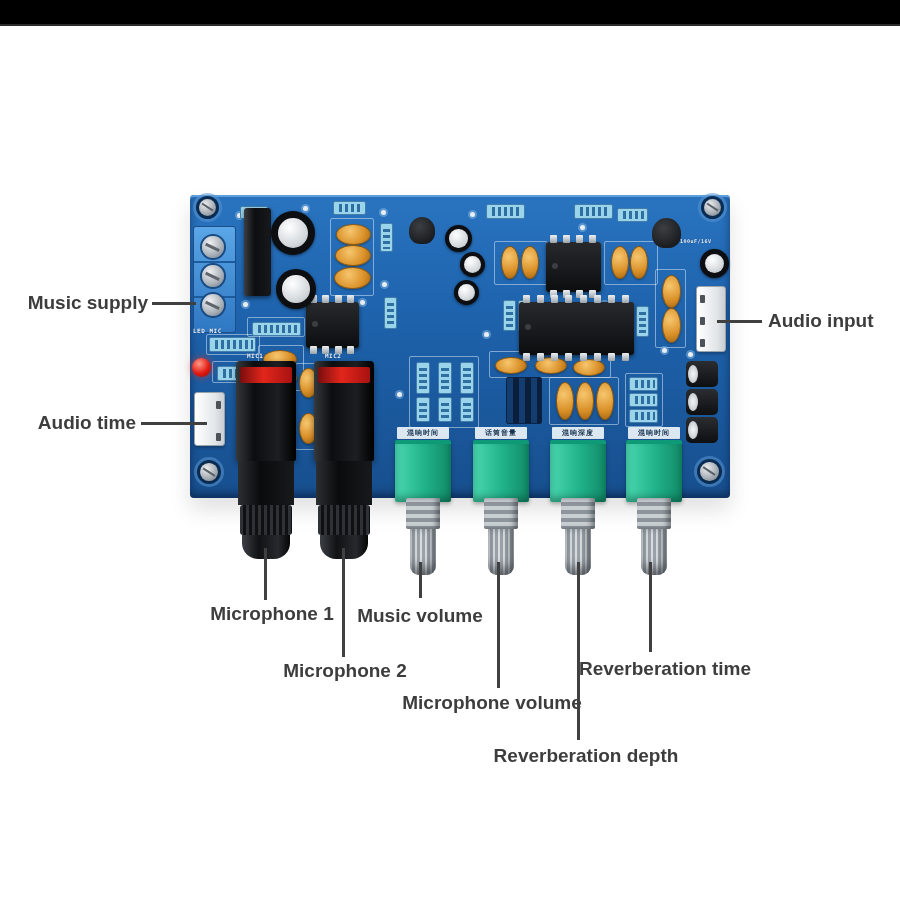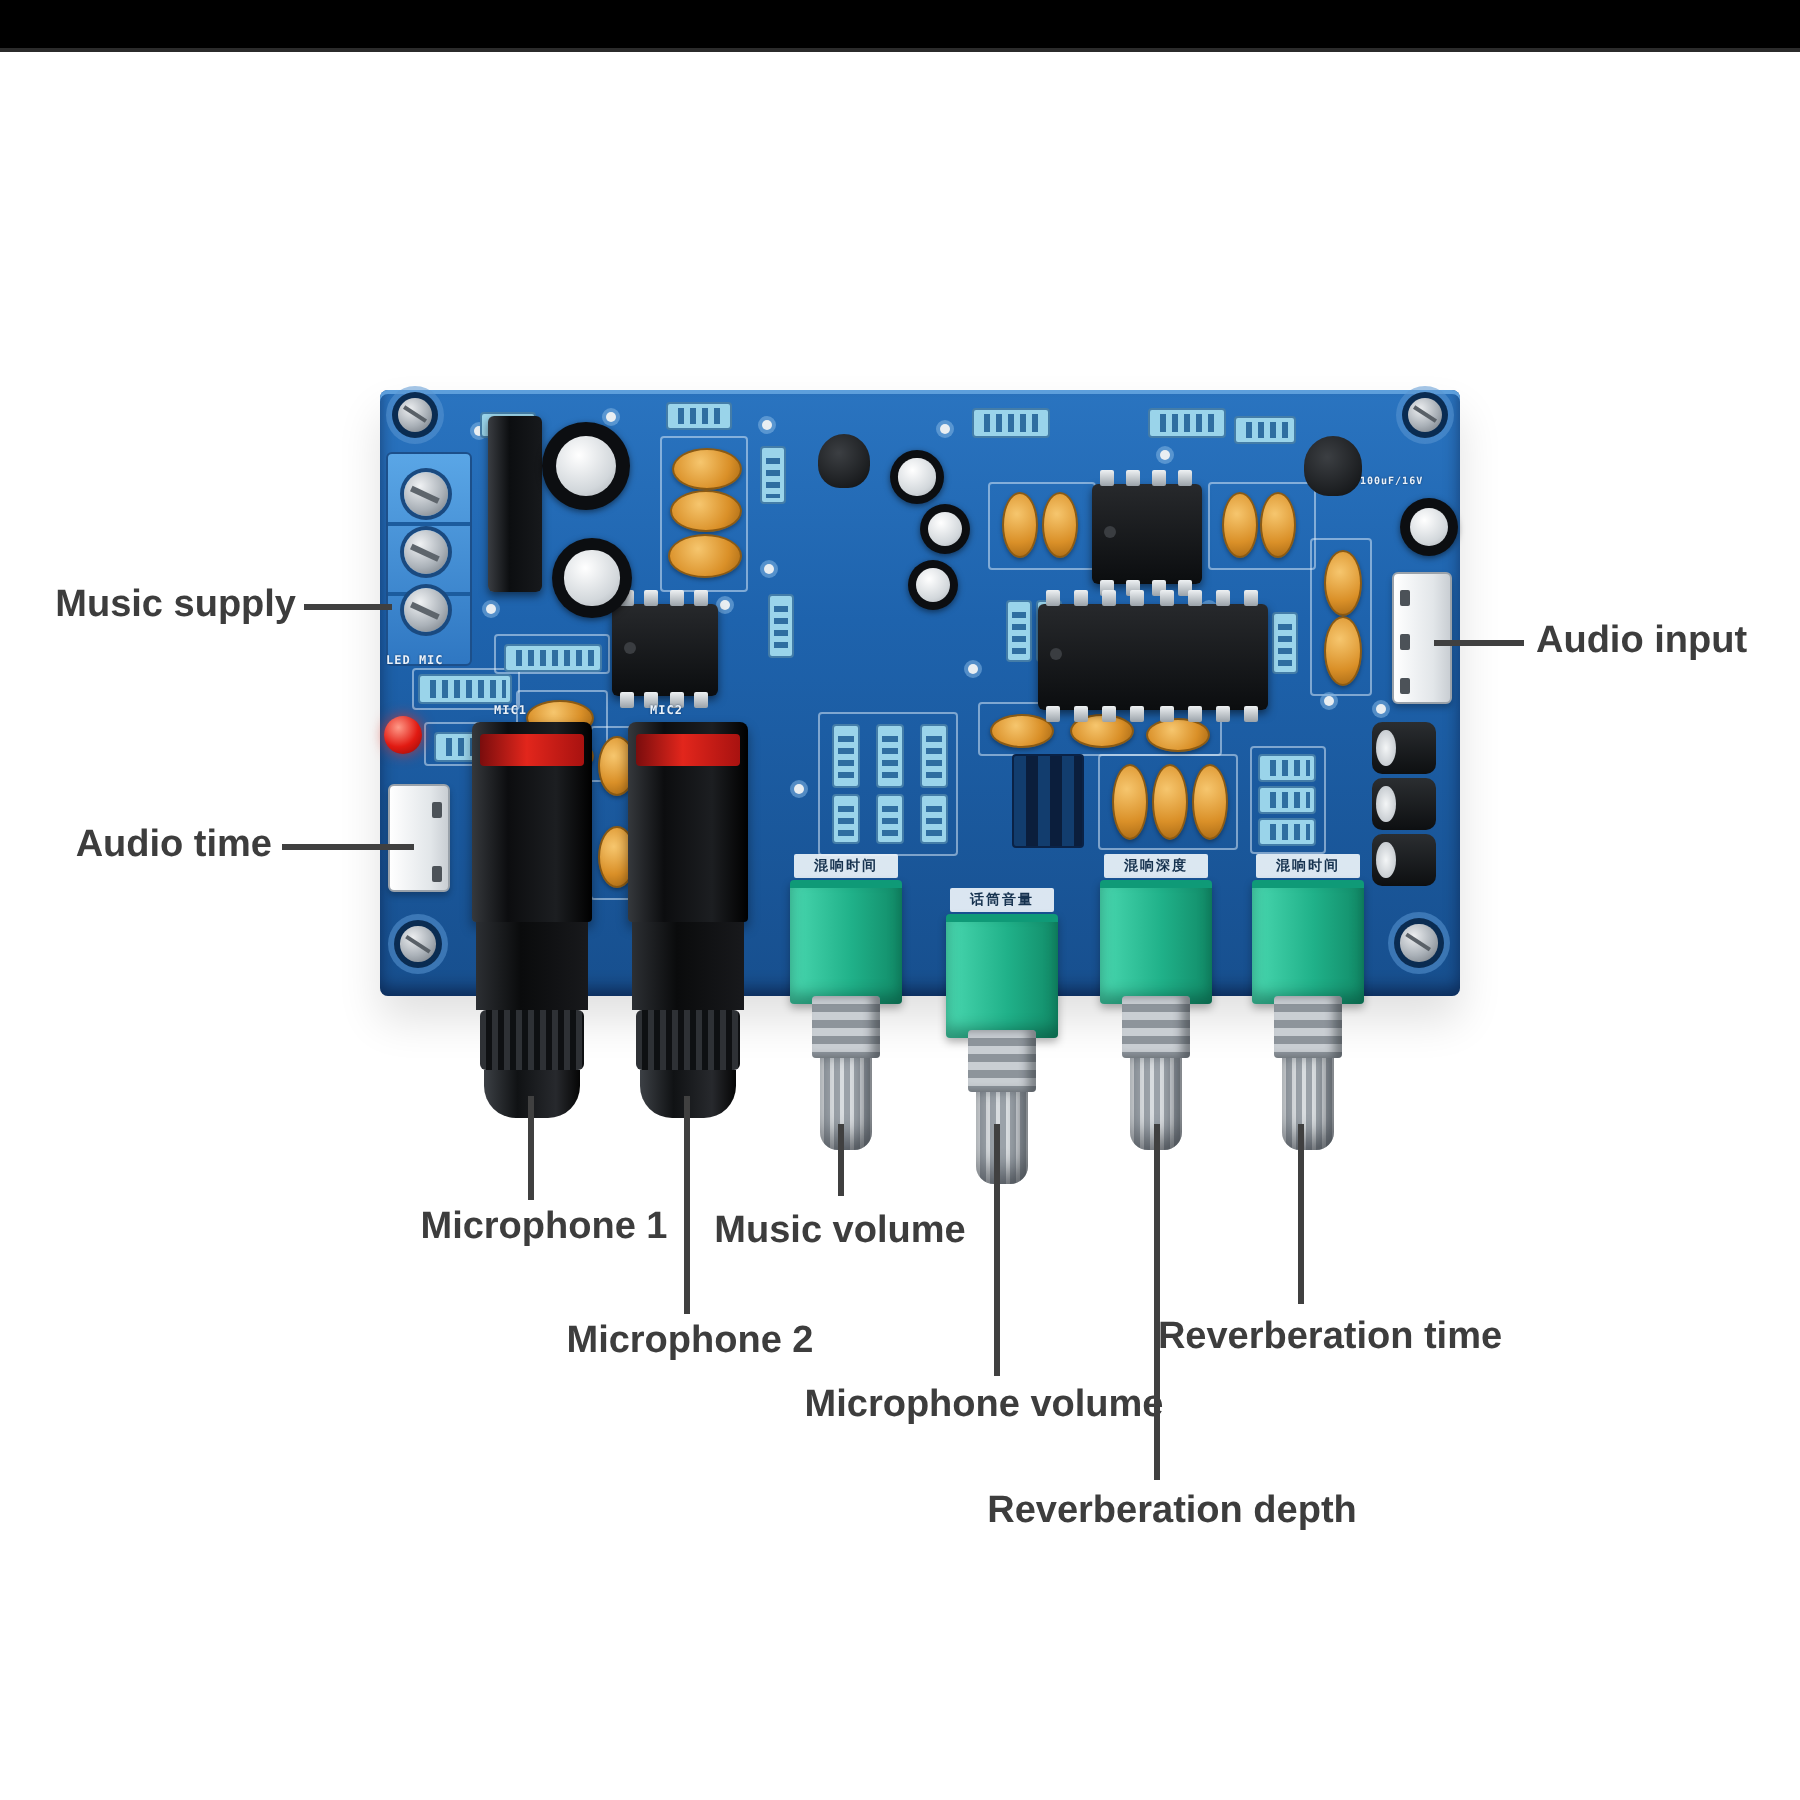--- a/index.html
+++ b/index.html
@@ -328,21 +328,21 @@
         <div class="jmid" style="left: 2px; top: 100px; width: 56px; height: 44px;"></div>
         <div class="jnut" style="left: 4px; top: 144px; width: 52px; height: 30px;"></div>
         <div class="jbarrel" style="left: 6px; top: 174px; width: 48px; height: 24px;"></div>
       </div>
       <div class="pot" style="left: 395px; top: 427px; width: 56px; height: 148px;">
         <div class="pstrip" style="left: 2px; top: 0px; width: 52px; height: 12px;">混响时间</div>
         <div class="pbody" style="left: 0px; top: 13px; width: 56px; height: 58px;"></div>
         <div class="pcollar" style="left: 11px; top: 71px; width: 34px; height: 31px;"></div>
         <div class="pshaft" style="left: 15px; top: 102px; width: 26px; height: 46px;"></div>
       </div>
-      <div class="pot" style="left: 473px; top: 427px; width: 56px; height: 148px; margin-top: 17px;">
+      <div class="pot" style="left: 473px; top: 427px; width: 56px; height: 148px;">
         <div class="pstrip" style="left: 2px; top: 0px; width: 52px; height: 12px;">话筒音量</div>
         <div class="pbody" style="left: 0px; top: 13px; width: 56px; height: 58px;"></div>
         <div class="pcollar" style="left: 11px; top: 71px; width: 34px; height: 31px;"></div>
         <div class="pshaft" style="left: 15px; top: 102px; width: 26px; height: 46px;"></div>
       </div>
       <div class="pot" style="left: 550px; top: 427px; width: 56px; height: 148px;">
         <div class="pstrip" style="left: 2px; top: 0px; width: 52px; height: 12px;">混响深度</div>
         <div class="pbody" style="left: 0px; top: 13px; width: 56px; height: 58px;"></div>
         <div class="pcollar" style="left: 11px; top: 71px; width: 34px; height: 31px;"></div>
         <div class="pshaft" style="left: 15px; top: 102px; width: 26px; height: 46px;"></div>

